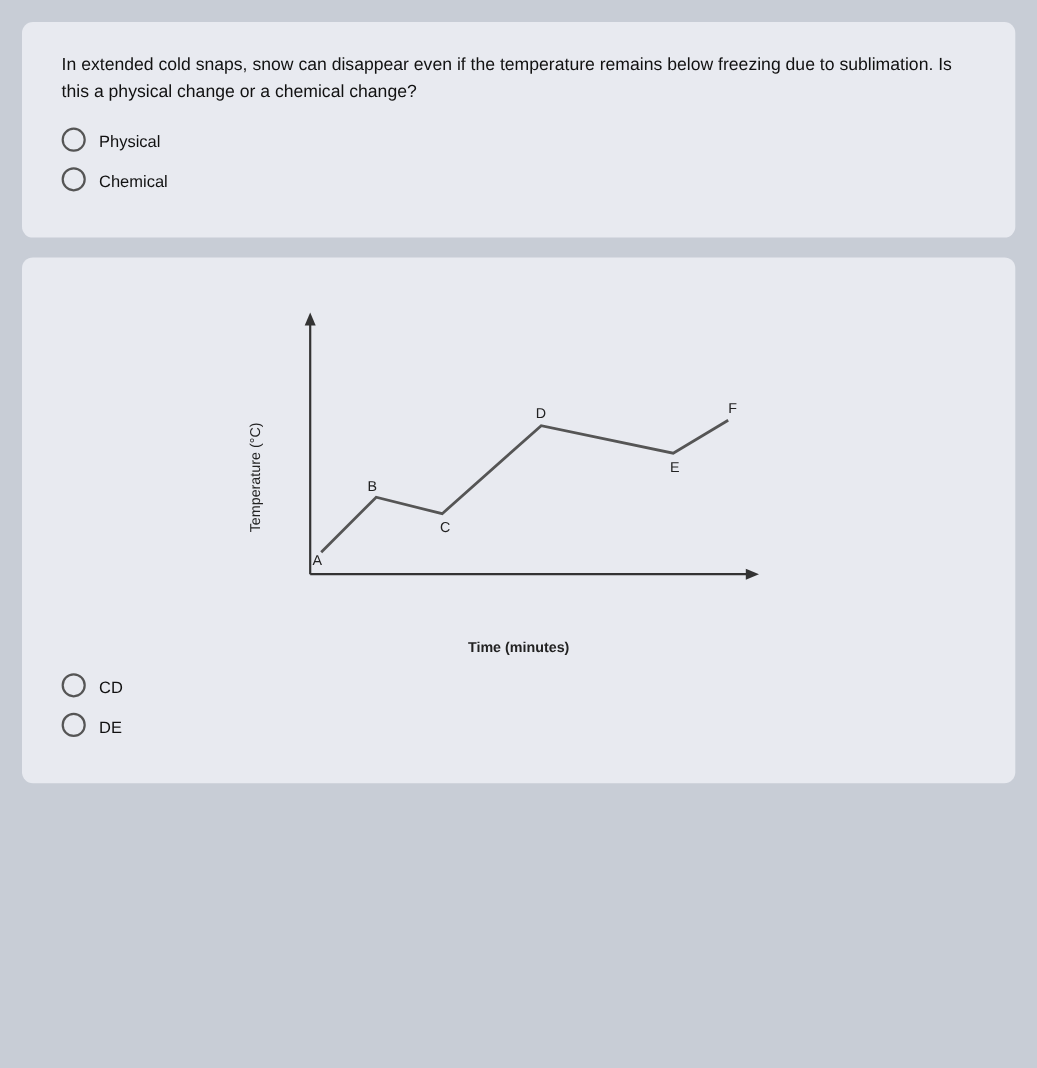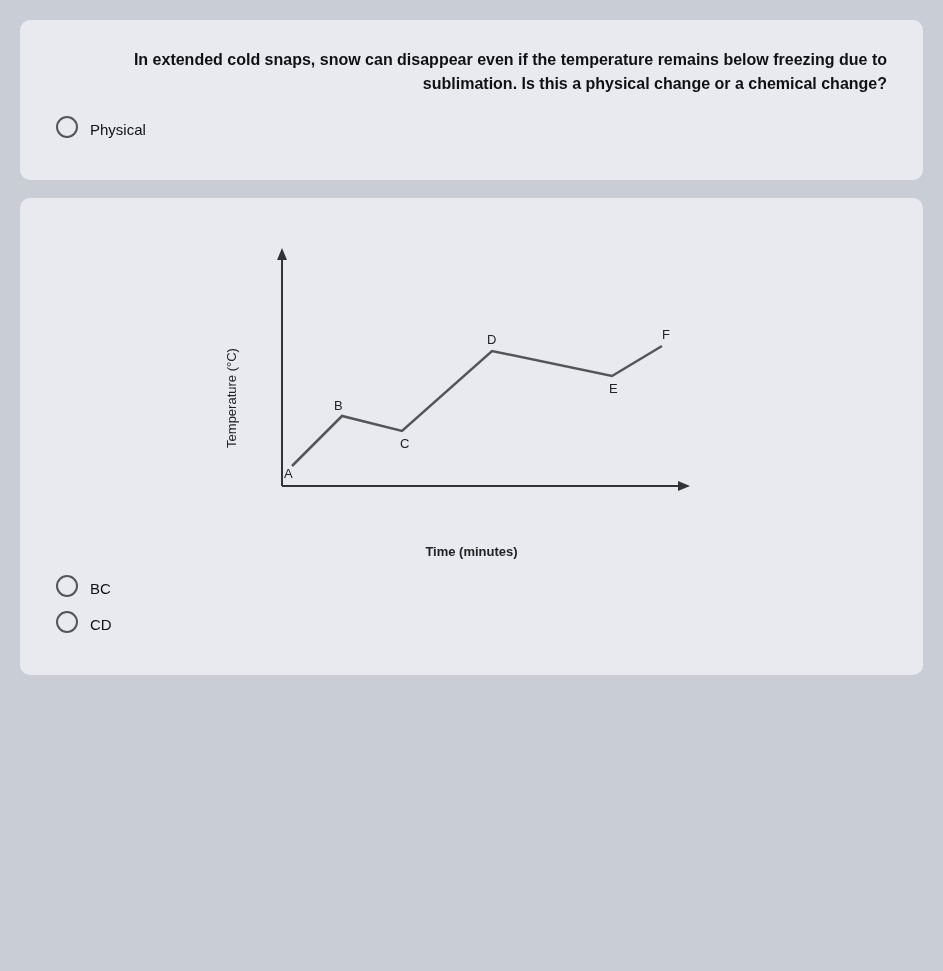--- a/index.html
+++ b/index.html
@@ -17,22 +17,21 @@
       border-radius: 10px;
       padding: 28px 36px;
       margin-bottom: 18px;
     }
 
     .question-text {
       font-size: 16px;
       color: #111;
       line-height: 1.5;
       margin-bottom: 20px;
-      font-weight: 700;
-      text-align: right;
+      font-weight: 400;
     }
 
     .option-row {
       display: flex;
       align-items: flex-end;
       margin-bottom: 14px;
       cursor: pointer;
     }
 
     .radio-circle {
@@ -62,20 +61,24 @@
 <body>
 
 <div class="card">
   <p class="question-text">In extended cold snaps, snow can disappear even if the temperature remains below freezing due to sublimation. Is this a physical change or a chemical change?</p>
 
   <div class="option-row">
     <div class="radio-circle"></div>
     <span class="option-label">Physical</span>
   </div>
 
+  <div class="option-row">
+    <div class="radio-circle"></div>
+    <span class="option-label">Chemical</span>
+  </div>
 </div>
 
 <div class="card">
 
   <div style="display:flex; align-items:center; justify-content:center; margin: 10px 0 16px 0;">
     <div style="position:relative; width:520px;">
       
       <div style="position:absolute; left:-30px; top:50%; transform: translateY(-50%) rotate(-90deg); font-size:13px; color:#222; white-space:nowrap;">Temperature (°C)</div>
 
       <svg viewBox="0 0 500 300" width="500" height="300">
@@ -96,23 +99,23 @@
         <text x="275" y="108" font-size="13" fill="#222" font-family="Arial">D</text>
         <text x="397" y="157" font-size="13" fill="#222" font-family="Arial">E</text>
         <text x="450" y="103" font-size="13" fill="#222" font-family="Arial">F</text>
       </svg>
 
       <div class="axis-label-x">Time (minutes)</div>
     </div>
   </div>
 
 
-  <div class="option-row">
-    <div class="radio-circle"></div>
-    <span class="option-label">BC</span>
-  </div>
 
   <div class="option-row">
     <div class="radio-circle"></div>
     <span class="option-label">CD</span>
   </div>
 
+  <div class="option-row">
+    <div class="radio-circle"></div>
+    <span class="option-label">DE</span>
+  </div>
 </div>
 
 </body></html>

